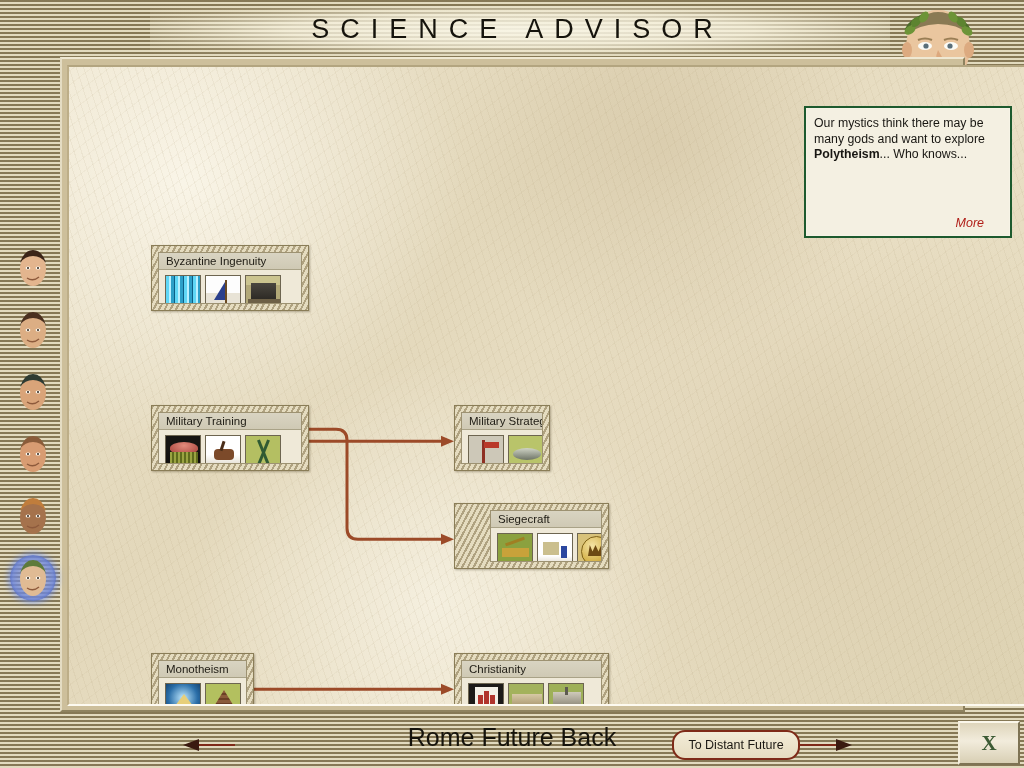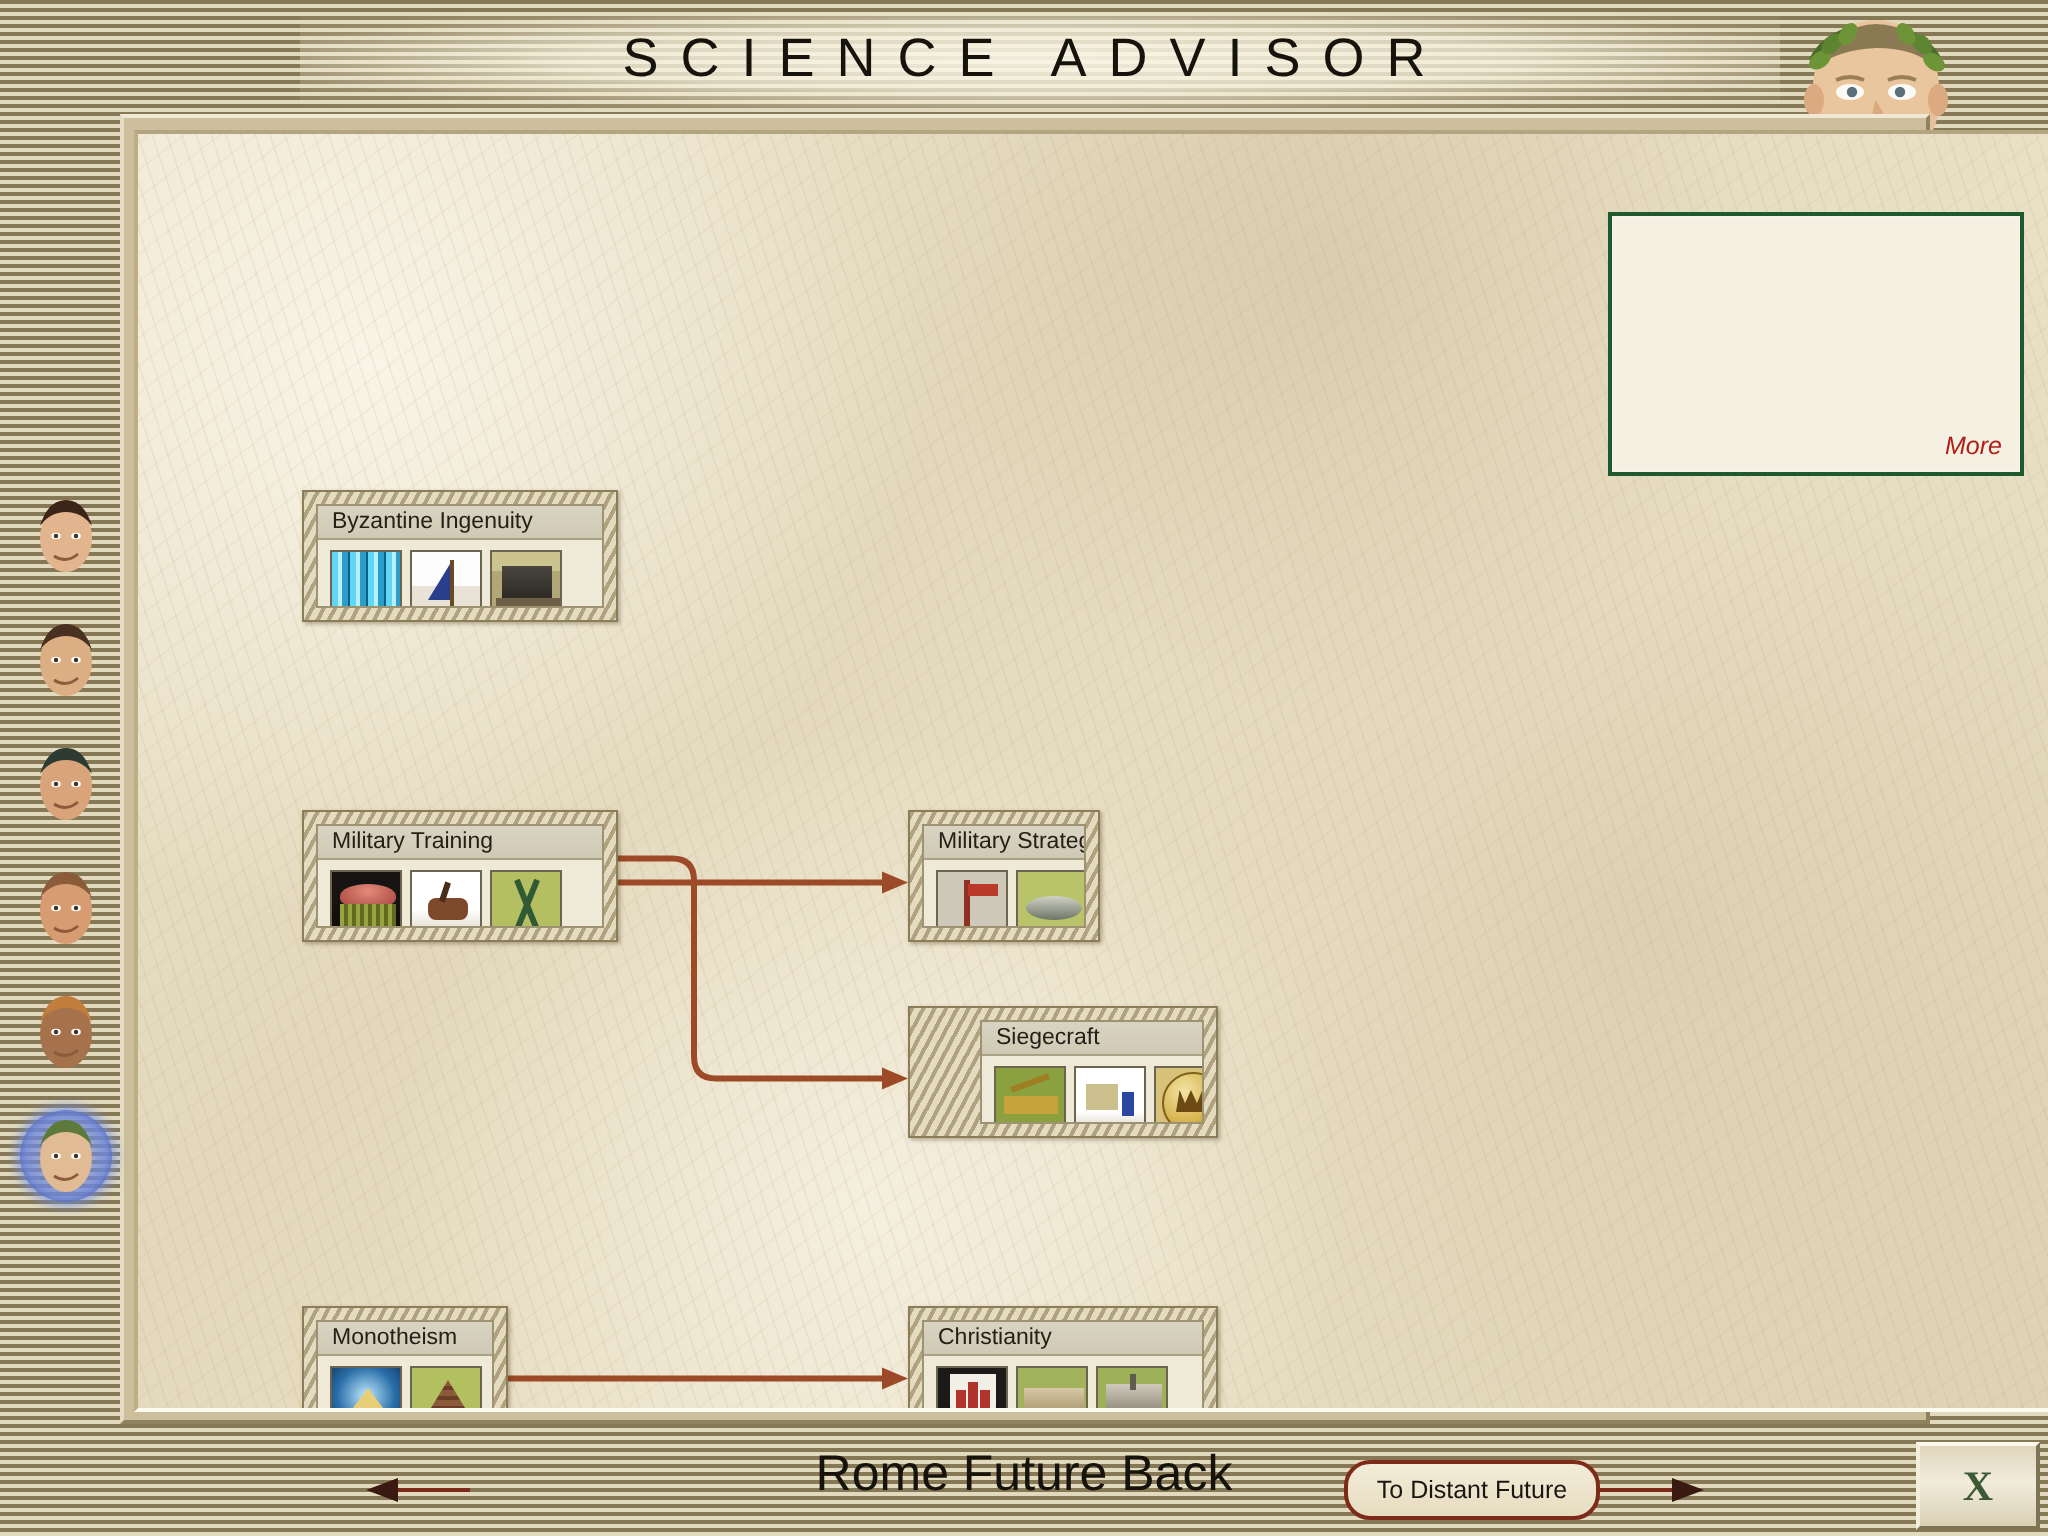--- a/index.html
+++ b/index.html
@@ -400,21 +400,21 @@
     position: absolute;
     left: 8px; top: 8px;
     width: 186px;
     font-size: 12.3px;
     line-height: 15.5px;
     color: #181612;
   }
   #tooltip-text b { font-weight: bold; }
   #tooltip-more {
     position: absolute;
-    right: 9px; bottom: 6px;
+    right: 26px; bottom: 6px;
     font-size: 12.5px;
     font-style: italic;
     color: #b01d17;
     cursor: pointer;
   }
 
   
   .advisor-chip {
     position: absolute;
     left: 10px;
@@ -537,20 +537,23 @@
       <path d="M46 40 Q53 37 60 40" stroke="#9a7e55" stroke-width="2" fill="none"></path>
       <path d="M72 40 Q79 37 86 40" stroke="#9a7e55" stroke-width="2" fill="none"></path>
 
       <path d="M66 50 Q62 60 67 62 Q71 61 70 57" fill="#dca87d"></path>
       <path d="M54 70 Q66 77 80 68" stroke="#a9714c" stroke-width="2.4" fill="none"></path>
       <path d="M44 60 Q48 68 54 70" stroke="#cf9a72" stroke-width="2" fill="none"></path>
     </svg>
   </div>
 
   <div id="tooltip">
+    <div id="tooltip-text">
+      <span>Our mystics think there may be many gods and want to explore </span><b>Polytheism</b><span>... Who knows...</span>
+    </div>
     <div id="tooltip-more">More</div>
   </div>
 
   <div id="sidebar">
       <div class="advisor-chip" title="Domestic Advisor" style="top: 245px;">
         <div class="face"><svg width="38" height="42" viewBox="0 0 38 42">
             <ellipse cx="19" cy="22" rx="13" ry="17" fill="#e3b58e"></ellipse>
             <path d="M6 16 Q10 3 19 3 Q28 3 32 16 Q27 9 19 9 Q11 9 6 16 Z" fill="#3b2418"></path>
             <ellipse cx="14" cy="21" rx="2.4" ry="1.6" fill="#fdfcf6"></ellipse>
             <ellipse cx="24" cy="21" rx="2.4" ry="1.6" fill="#fdfcf6"></ellipse>

